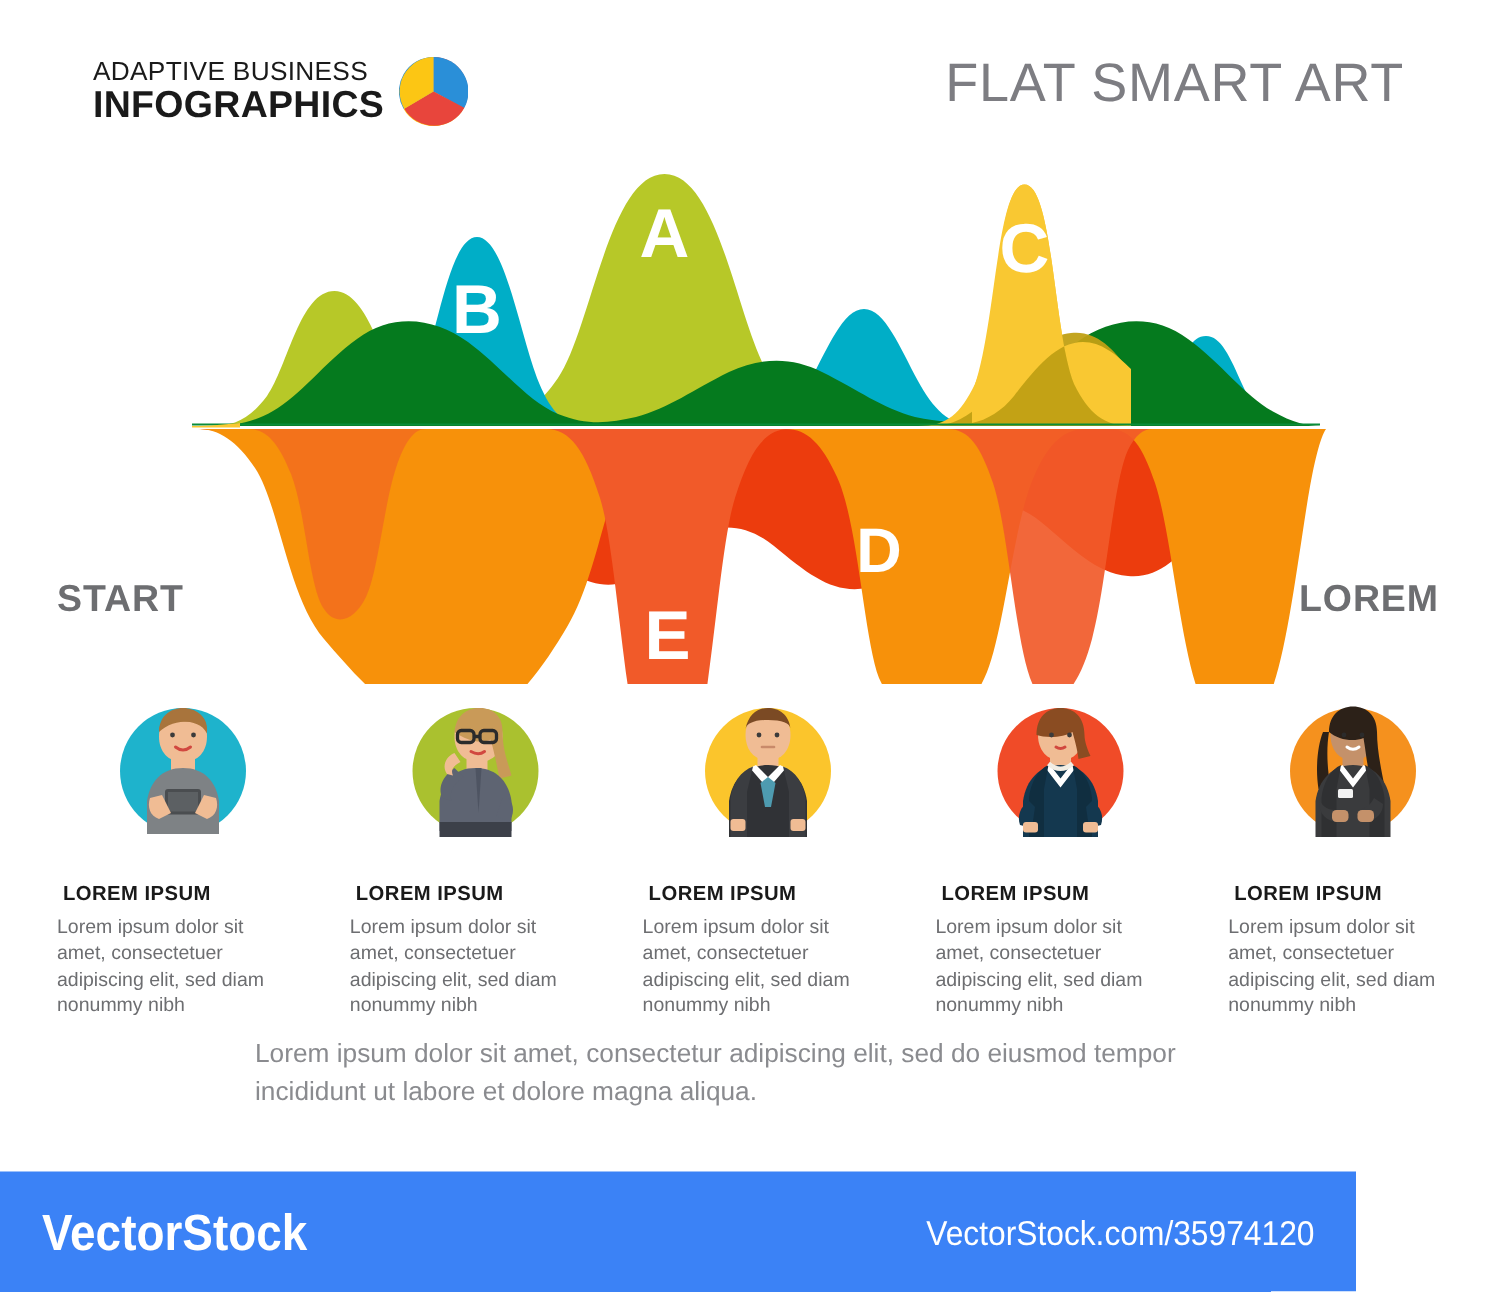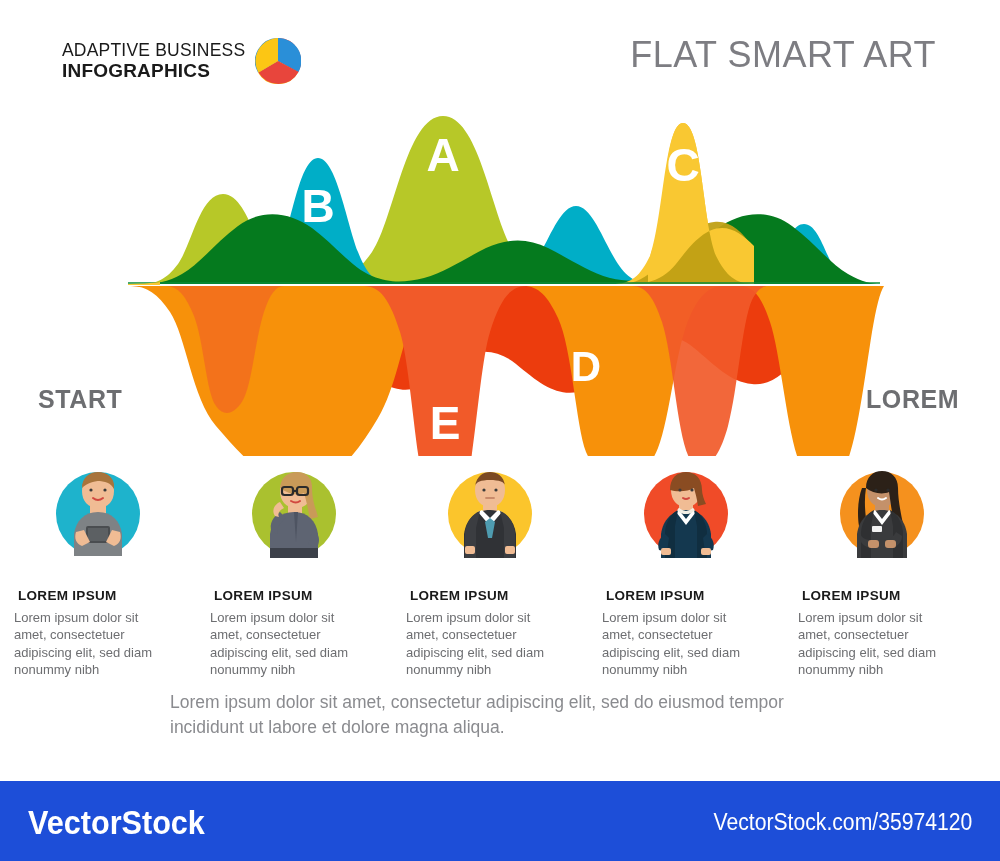--- a/index.html
+++ b/index.html
@@ -32,21 +32,21 @@
     flex-direction: column;
     line-height: 1.0;
   }
   #brand-line1 {
     font-size: 17.5px;
     font-weight: normal;
     letter-spacing: 0.2px;
     color: #1a1a1a;
   }
   #brand-line2 {
-    font-size: 19px;
+    font-size: 25px;
     font-weight: bold;
     letter-spacing: 0.2px;
     color: #1a1a1a;
     margin-top: 1px;
   }
   #brand-logo {
     margin-left: 10px;
     width: 46px; height: 46px;
   }
   #flat-title {
@@ -77,20 +77,21 @@
   #label-start { left: 38px; top: 253px; }
   #label-finish { left: 866px; top: 253px; }
 
   
   #people-row {
     position: absolute;
     left: 0; top: 462px;
     width: 1000px;
     display: flex;
     justify-content: flex-start;
+    padding-left: 24px;
     box-sizing: border-box;
   }
   .person {
     width: 196px;
     display: flex;
     flex-direction: column;
     align-items: center;
   }
   .avatar {
     width: 104px; height: 104px;
@@ -123,22 +124,22 @@
     text-align: left;
     font-size: 17.5px;
     line-height: 1.45;
     color: #8a8b8f;
   }
 
   
   #watermark-bar {
     position: absolute;
     left: 0; top: 781px;
-    width: 1000px; height: 80px;
-    background: #1d4ed8;
+    width: 904px; height: 80px;
+    background: #3b82f6;
   }
   #watermark-logo {
     position: absolute;
     left: 28px; top: 22px;
     font-size: 34px;
     font-weight: bold;
     color: #ffffff;
     font-family: "Liberation Sans", sans-serif;
     transform: scaleX(0.9);
     transform-origin: left center;

